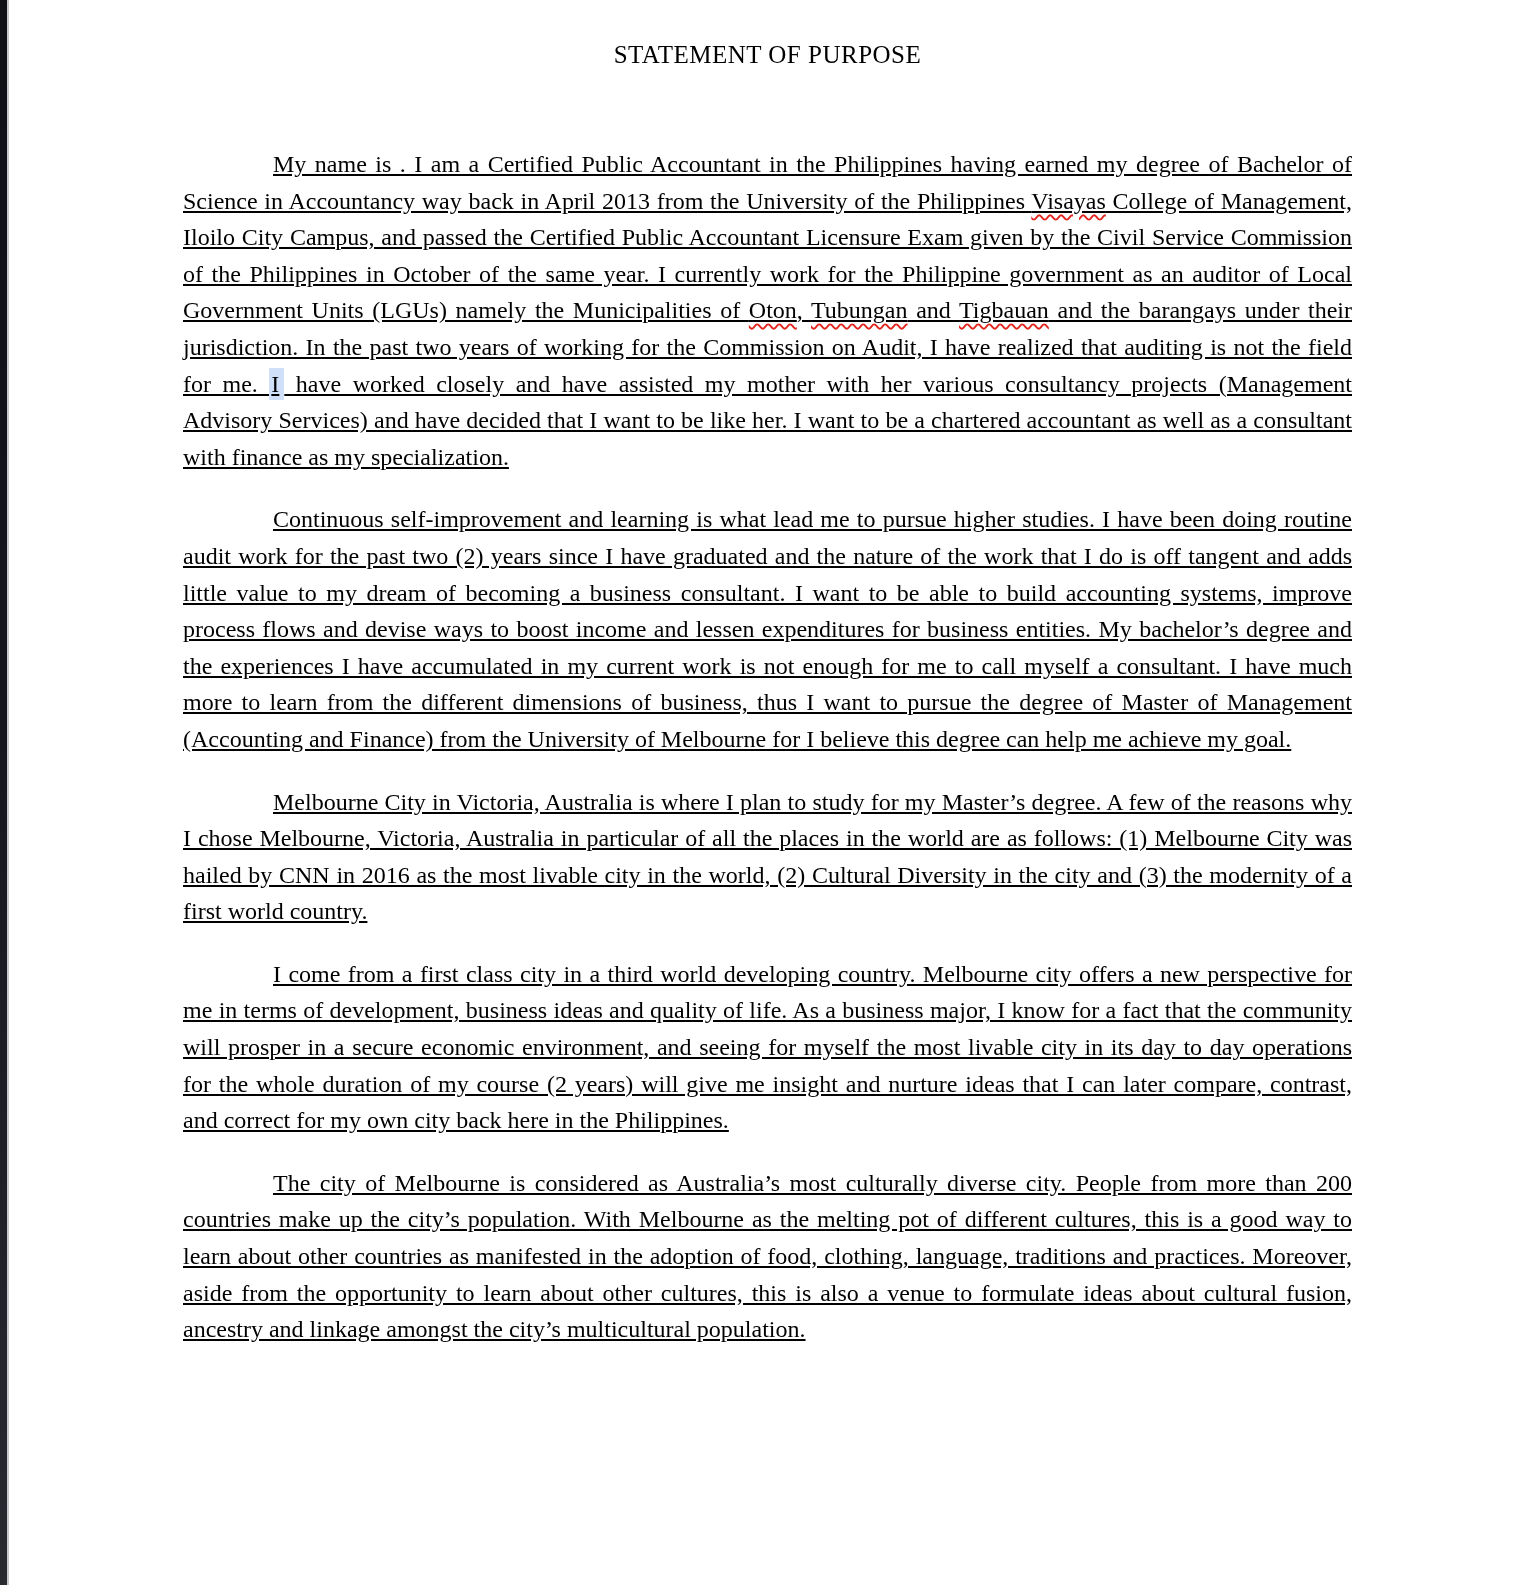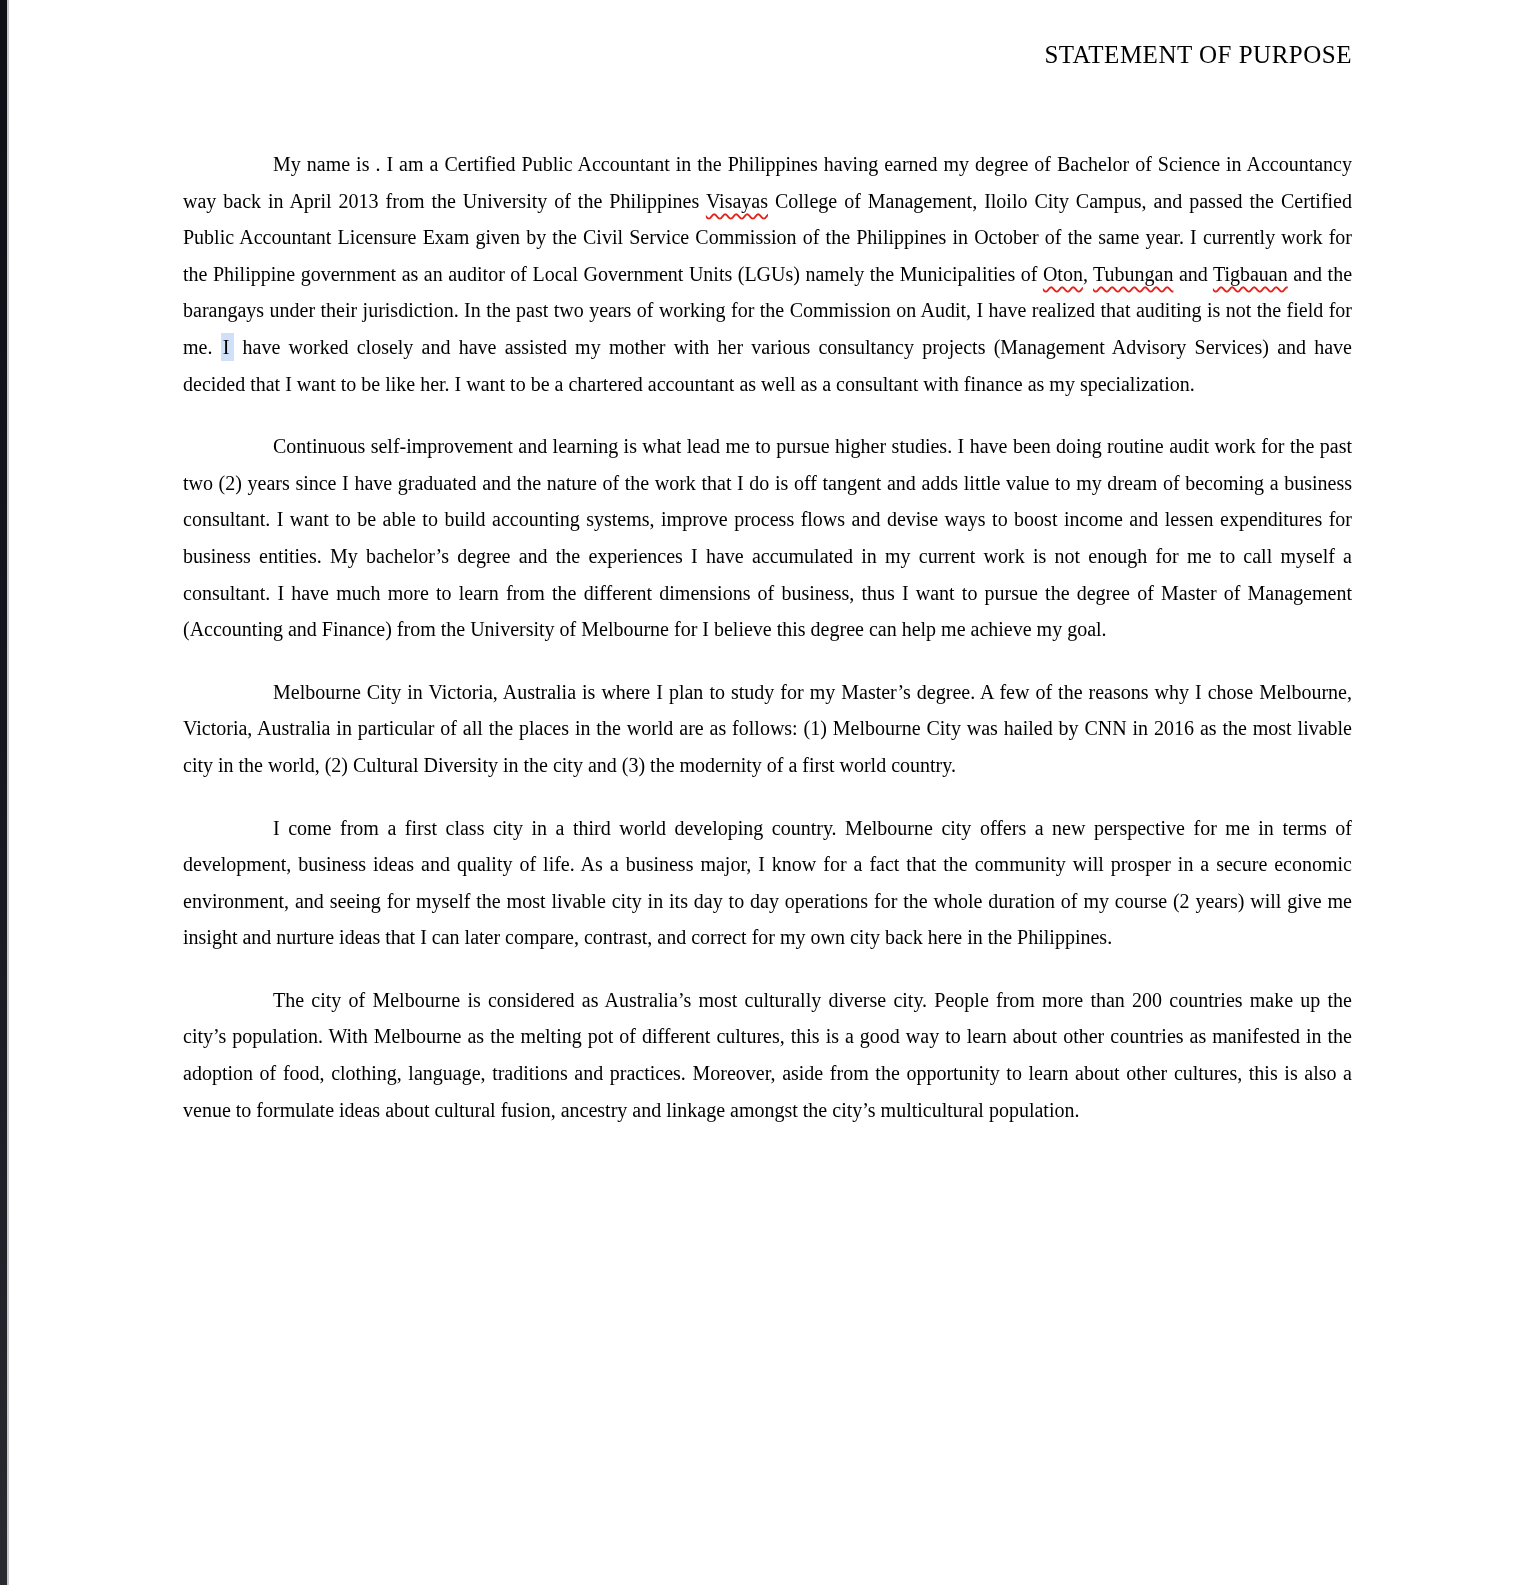--- a/index.html
+++ b/index.html
@@ -37,33 +37,34 @@
     position: absolute;
     left: 183px;
     top: 0;
     width: 1169px;
   }
   .doc-title {
     margin: 0;
     padding-top: 40px;
     font-size: 25px;
     font-weight: normal;
-    text-align: right;
+    text-align: center;
     letter-spacing: 0.5px;
     line-height: 30px;
   }
   .doc-body {
     margin-top: 76px;
   }
   .para {
     margin: 0 0 26px 0;
-    font-size: 20px;
+    font-size: 24px;
     line-height: 36.6px;
     text-align: justify;
     text-indent: 90px;
+    text-decoration: underline;
   }
   .para:last-child { margin-bottom: 12px; }
   .run.misspelled {
     text-decoration-line: underline;
     text-decoration-style: wavy;
     text-decoration-color: var(--squiggle, #e2241c);
     text-decoration-thickness: 2px;
     text-underline-offset: 5px;
   }
   .run.selected {

